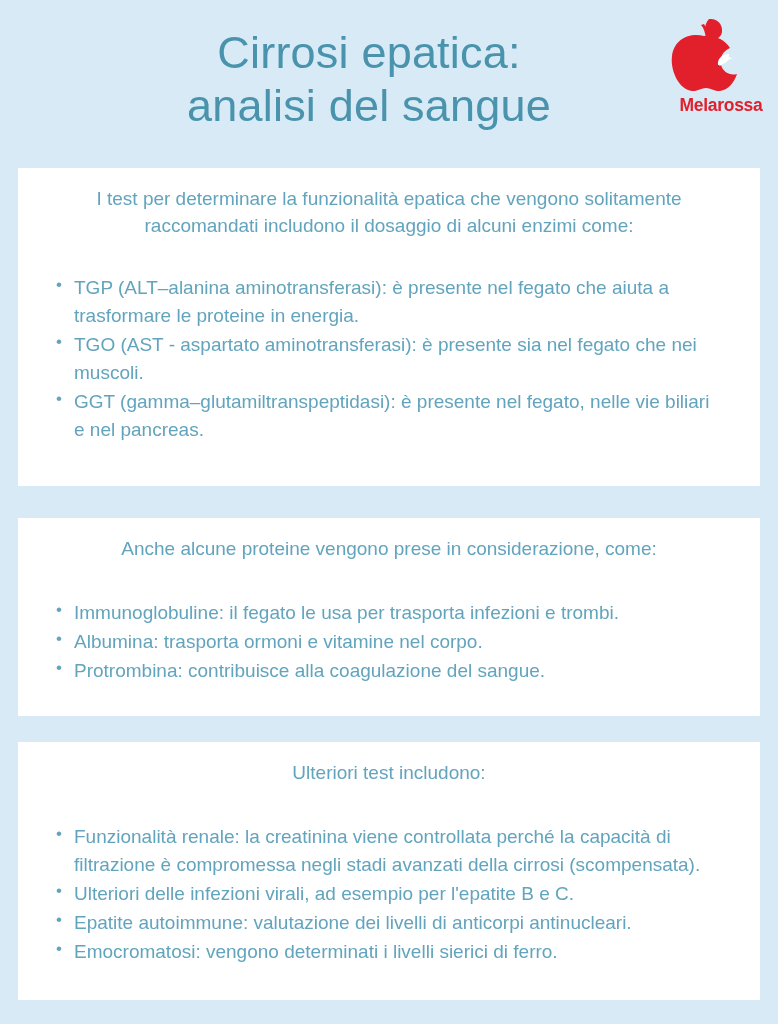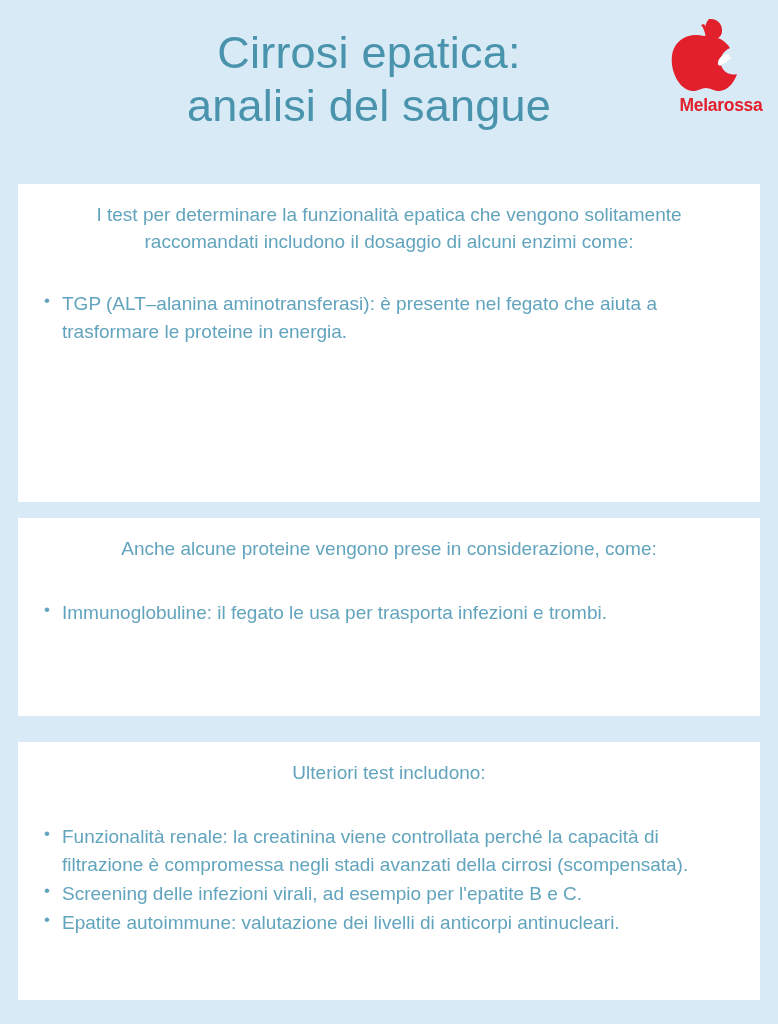--- a/index.html
+++ b/index.html
@@ -72,36 +72,36 @@
   
   .panel {
     position: absolute;
     left: 18px;
     width: 742px;
     background: #ffffff;
     box-sizing: border-box;
     padding: 14px 10px 12px 10px;
   }
 
-  #panel-1 { top: 184px;  height: 318px; }
+  #panel-1 { top: 168px;  height: 318px; }
   #panel-2 { top: 518px;  height: 198px; }
   #panel-3 { top: 742px;  height: 258px; }
 
   .panel-heading {
     text-align: center;
     color: #62a4bd;
     font-size: 19px;
     line-height: 1.42;
     margin: 4px 26px 0 26px;
     font-weight: 400;
   }
 
   .bullets {
     list-style: none;
-    margin: 0;
+    margin: 12px;
     padding: 0;
   }
   .bullets.gap-lg { margin-top: 34px; }
   .bullets.gap-md { margin-top: 36px; }
 
   .bullets li {
     position: relative;
     color: #62a4bd;
     font-size: 19px;
     line-height: 1.47;
@@ -147,32 +147,37 @@
         <path d="M51 51 C55 48 59 45 63 43 L63.5 44.5 C59 46.5 55 49 52 52 Z" fill="#ffffff"></path>
       </svg>
       <div class="logo-word">Melarossa</div>
     </div>
   </div>
 
   <section class="panel" id="panel-1">
     <p class="panel-heading">I test per determinare la funzionalità epatica che vengono solitamente raccomandati includono il dosaggio di alcuni enzimi come:</p>
     <ul class="bullets gap-lg">
       <li>TGP (ALT–alanina aminotransferasi): è presente nel fegato che aiuta a trasformare le proteine in energia.</li>
+      <li>TGO (AST - aspartato aminotransferasi): è presente sia nel fegato che nei muscoli.</li>
+      <li>GGT (gamma–glutamiltranspeptidasi): è presente nel fegato, nelle vie biliari e nel pancreas.</li>
     </ul>
   </section>
 
   <section class="panel" id="panel-2">
     <p class="panel-heading">Anche alcune proteine vengono prese in considerazione, come:</p>
     <ul class="bullets gap-md">
       <li>Immunoglobuline: il fegato le usa per trasporta infezioni e trombi.</li>
+      <li>Albumina: trasporta ormoni e vitamine nel corpo.</li>
+      <li>Protrombina: contribuisce alla coagulazione del sangue.</li>
     </ul>
   </section>
 
   <section class="panel" id="panel-3">
     <p class="panel-heading">Ulteriori test includono:</p>
     <ul class="bullets gap-md">
       <li>Funzionalità renale: la creatinina viene controllata perché la capacità di filtrazione è compromessa negli stadi avanzati della cirrosi (scompensata).</li>
-      <li>Screening delle infezioni virali, ad esempio per l'epatite B e C.</li>
+      <li>Ulteriori delle infezioni virali, ad esempio per l'epatite B e C.</li>
       <li>Epatite autoimmune: valutazione dei livelli di anticorpi antinucleari.</li>
+      <li>Emocromatosi: vengono determinati i livelli sierici di ferro.</li>
     </ul>
   </section>
 
 </div>
 
 </body></html>

